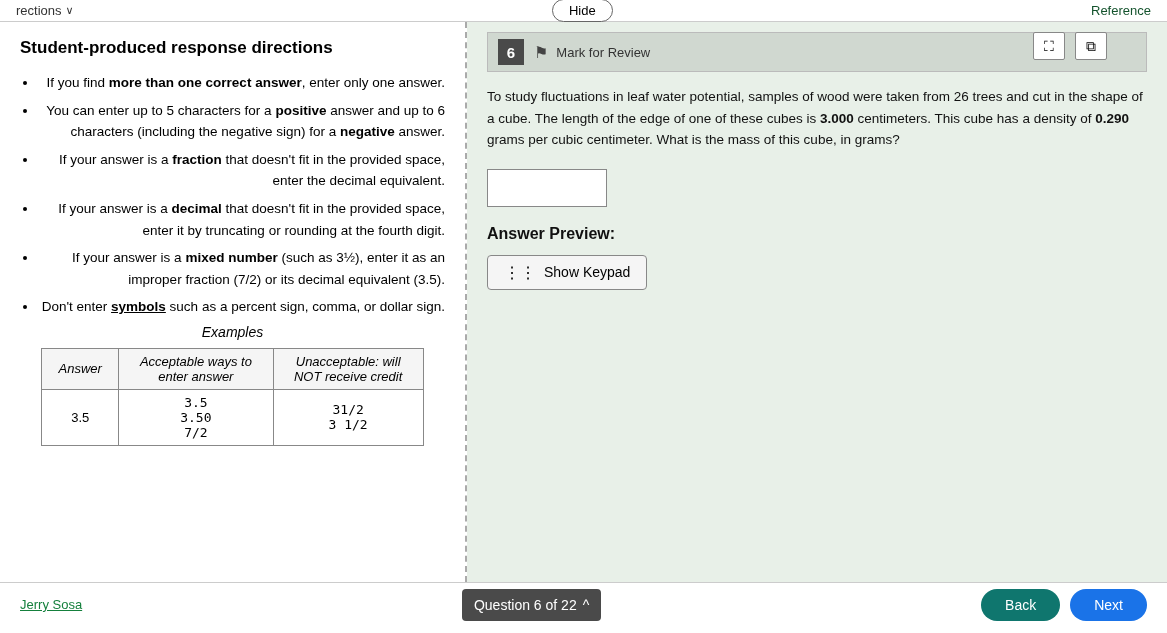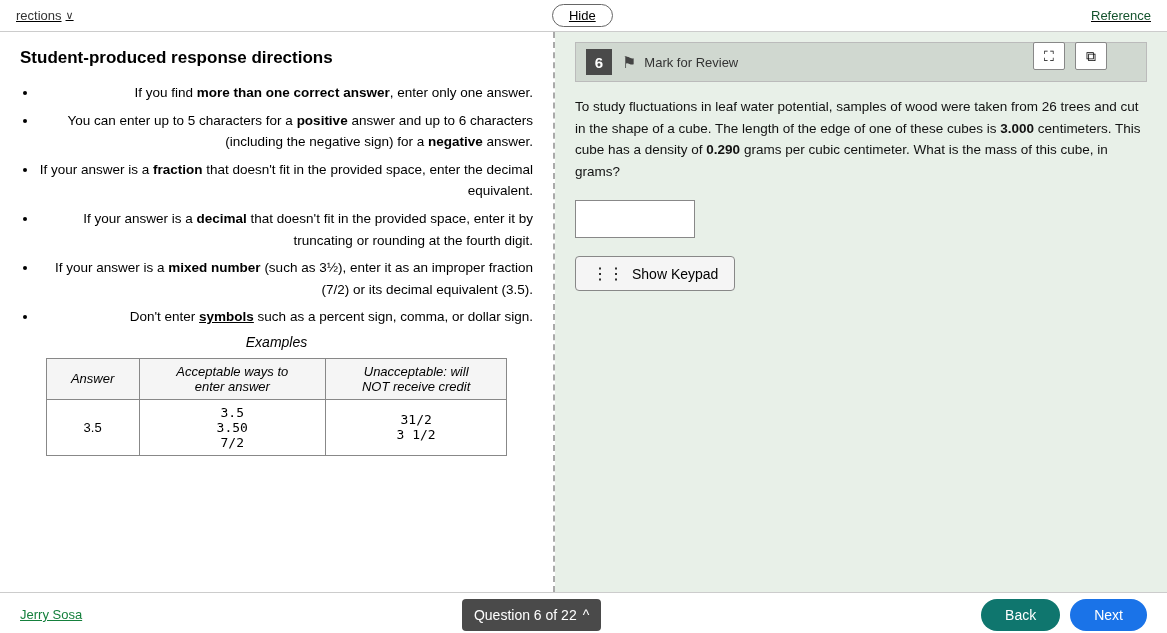--- a/index.html
+++ b/index.html
@@ -14,22 +14,21 @@
     }
 
     
     .top-bar {
       display: flex;
       align-items: center;
       justify-content: space-between;
       padding: 4px 16px;
       border-bottom: 1px solid #ccc;
       background: #fff;
-      height: 32px;
-      text-decoration: underline;
+      height: 22px;
     }
     .top-bar-left {
       display: flex;
       align-items: center;
       gap: 4px;
       font-size: 13px;
       color: #333;
     }
     .top-bar-left .chevron { font-size: 11px; }
     .top-bar-center {
@@ -55,21 +54,21 @@
     .top-bar-right span { cursor: pointer; }
 
     
     .main-content {
       display: flex;
       height: 560px;
     }
 
     
     .left-panel {
-      width: 555px;
+      width: 467px;
       padding: 16px 20px;
       overflow-y: auto;
       border-right: 2px dashed #aaa;
     }
     .left-panel h2 {
       font-size: 17px;
       font-weight: bold;
       margin-bottom: 14px;
     }
     .left-panel ul {
@@ -331,20 +330,21 @@
       <span class="bookmark-icon">⚑</span>
       <span class="mark-review-label">Mark for Review</span>
     </div>
 
     <div class="question-text">
       To study fluctuations in leaf water potential, samples of wood were taken from 26 trees and cut in the shape of a cube. The length of the edge of one of these cubes is <b>3.000</b> centimeters. This cube has a density of <b>0.290</b> grams per cubic centimeter. What is the mass of this cube, in grams?
     </div>
 
     <input class="answer-input-box" type="text" style="">
 
+    <div class="answer-preview-label">Answer Preview:</div>
 
     <button class="show-keypad-btn">
       <span class="keypad-icon">⋮⋮</span>
       <span>Show Keypad</span>
     </button>
 
   </div>
 </div>
 
 <div class="bottom-bar">

